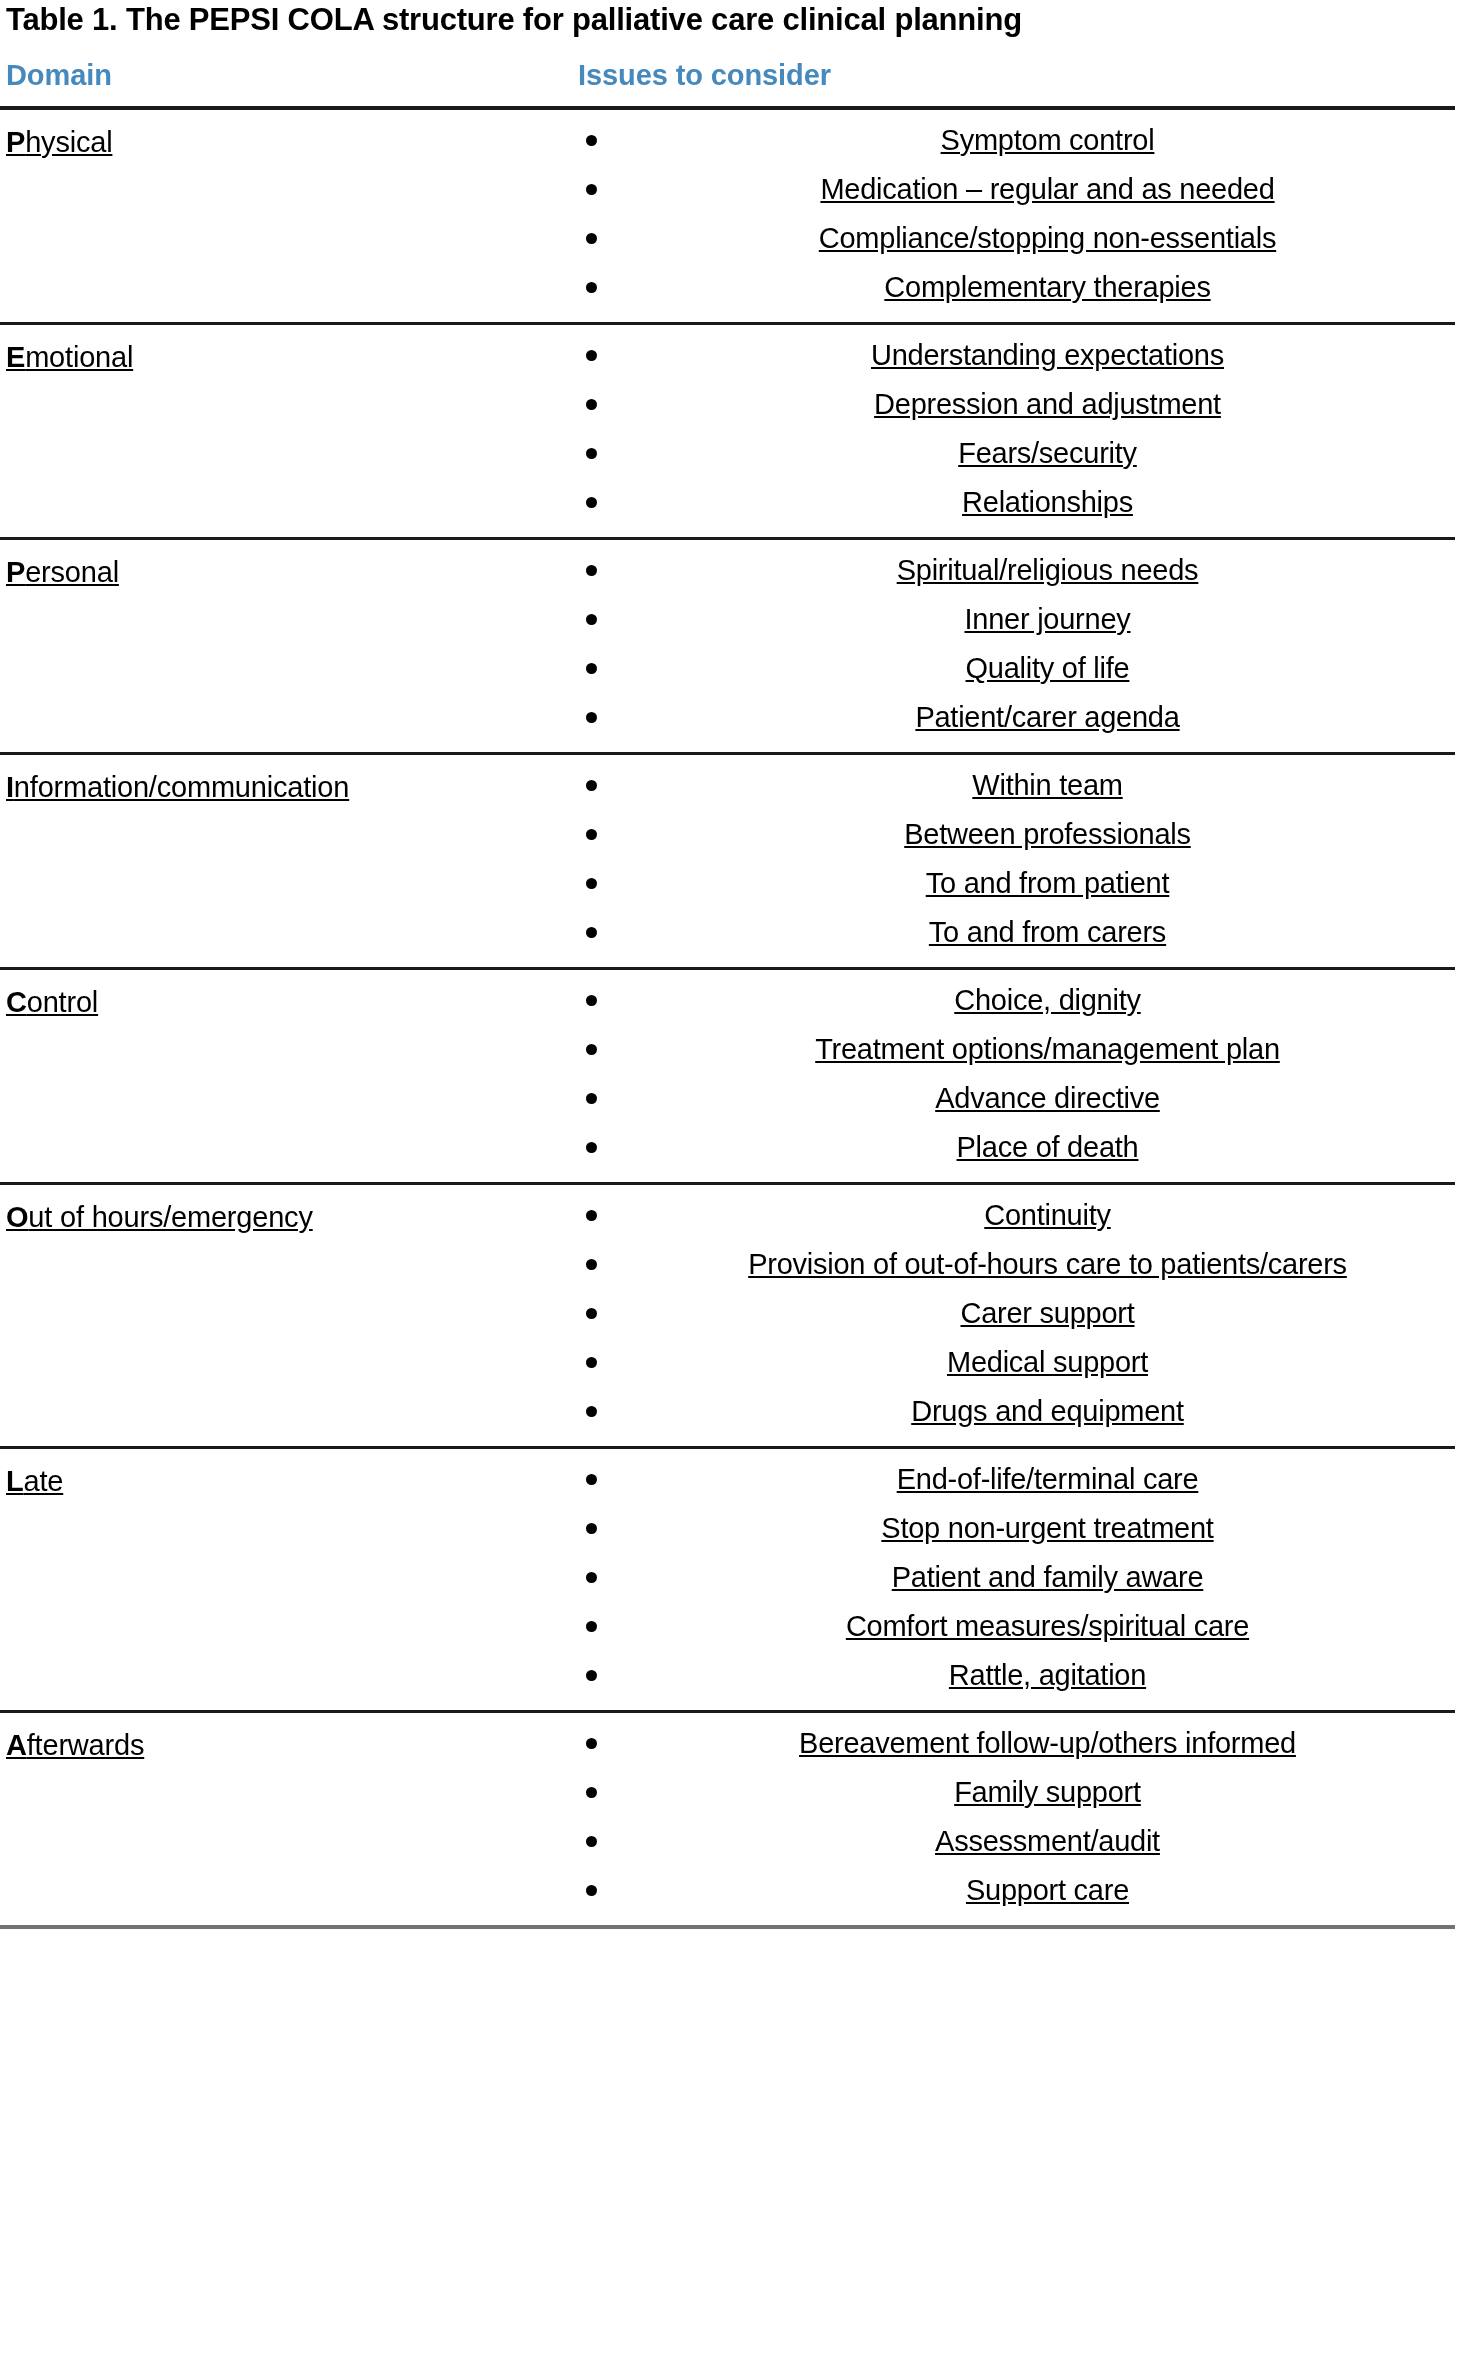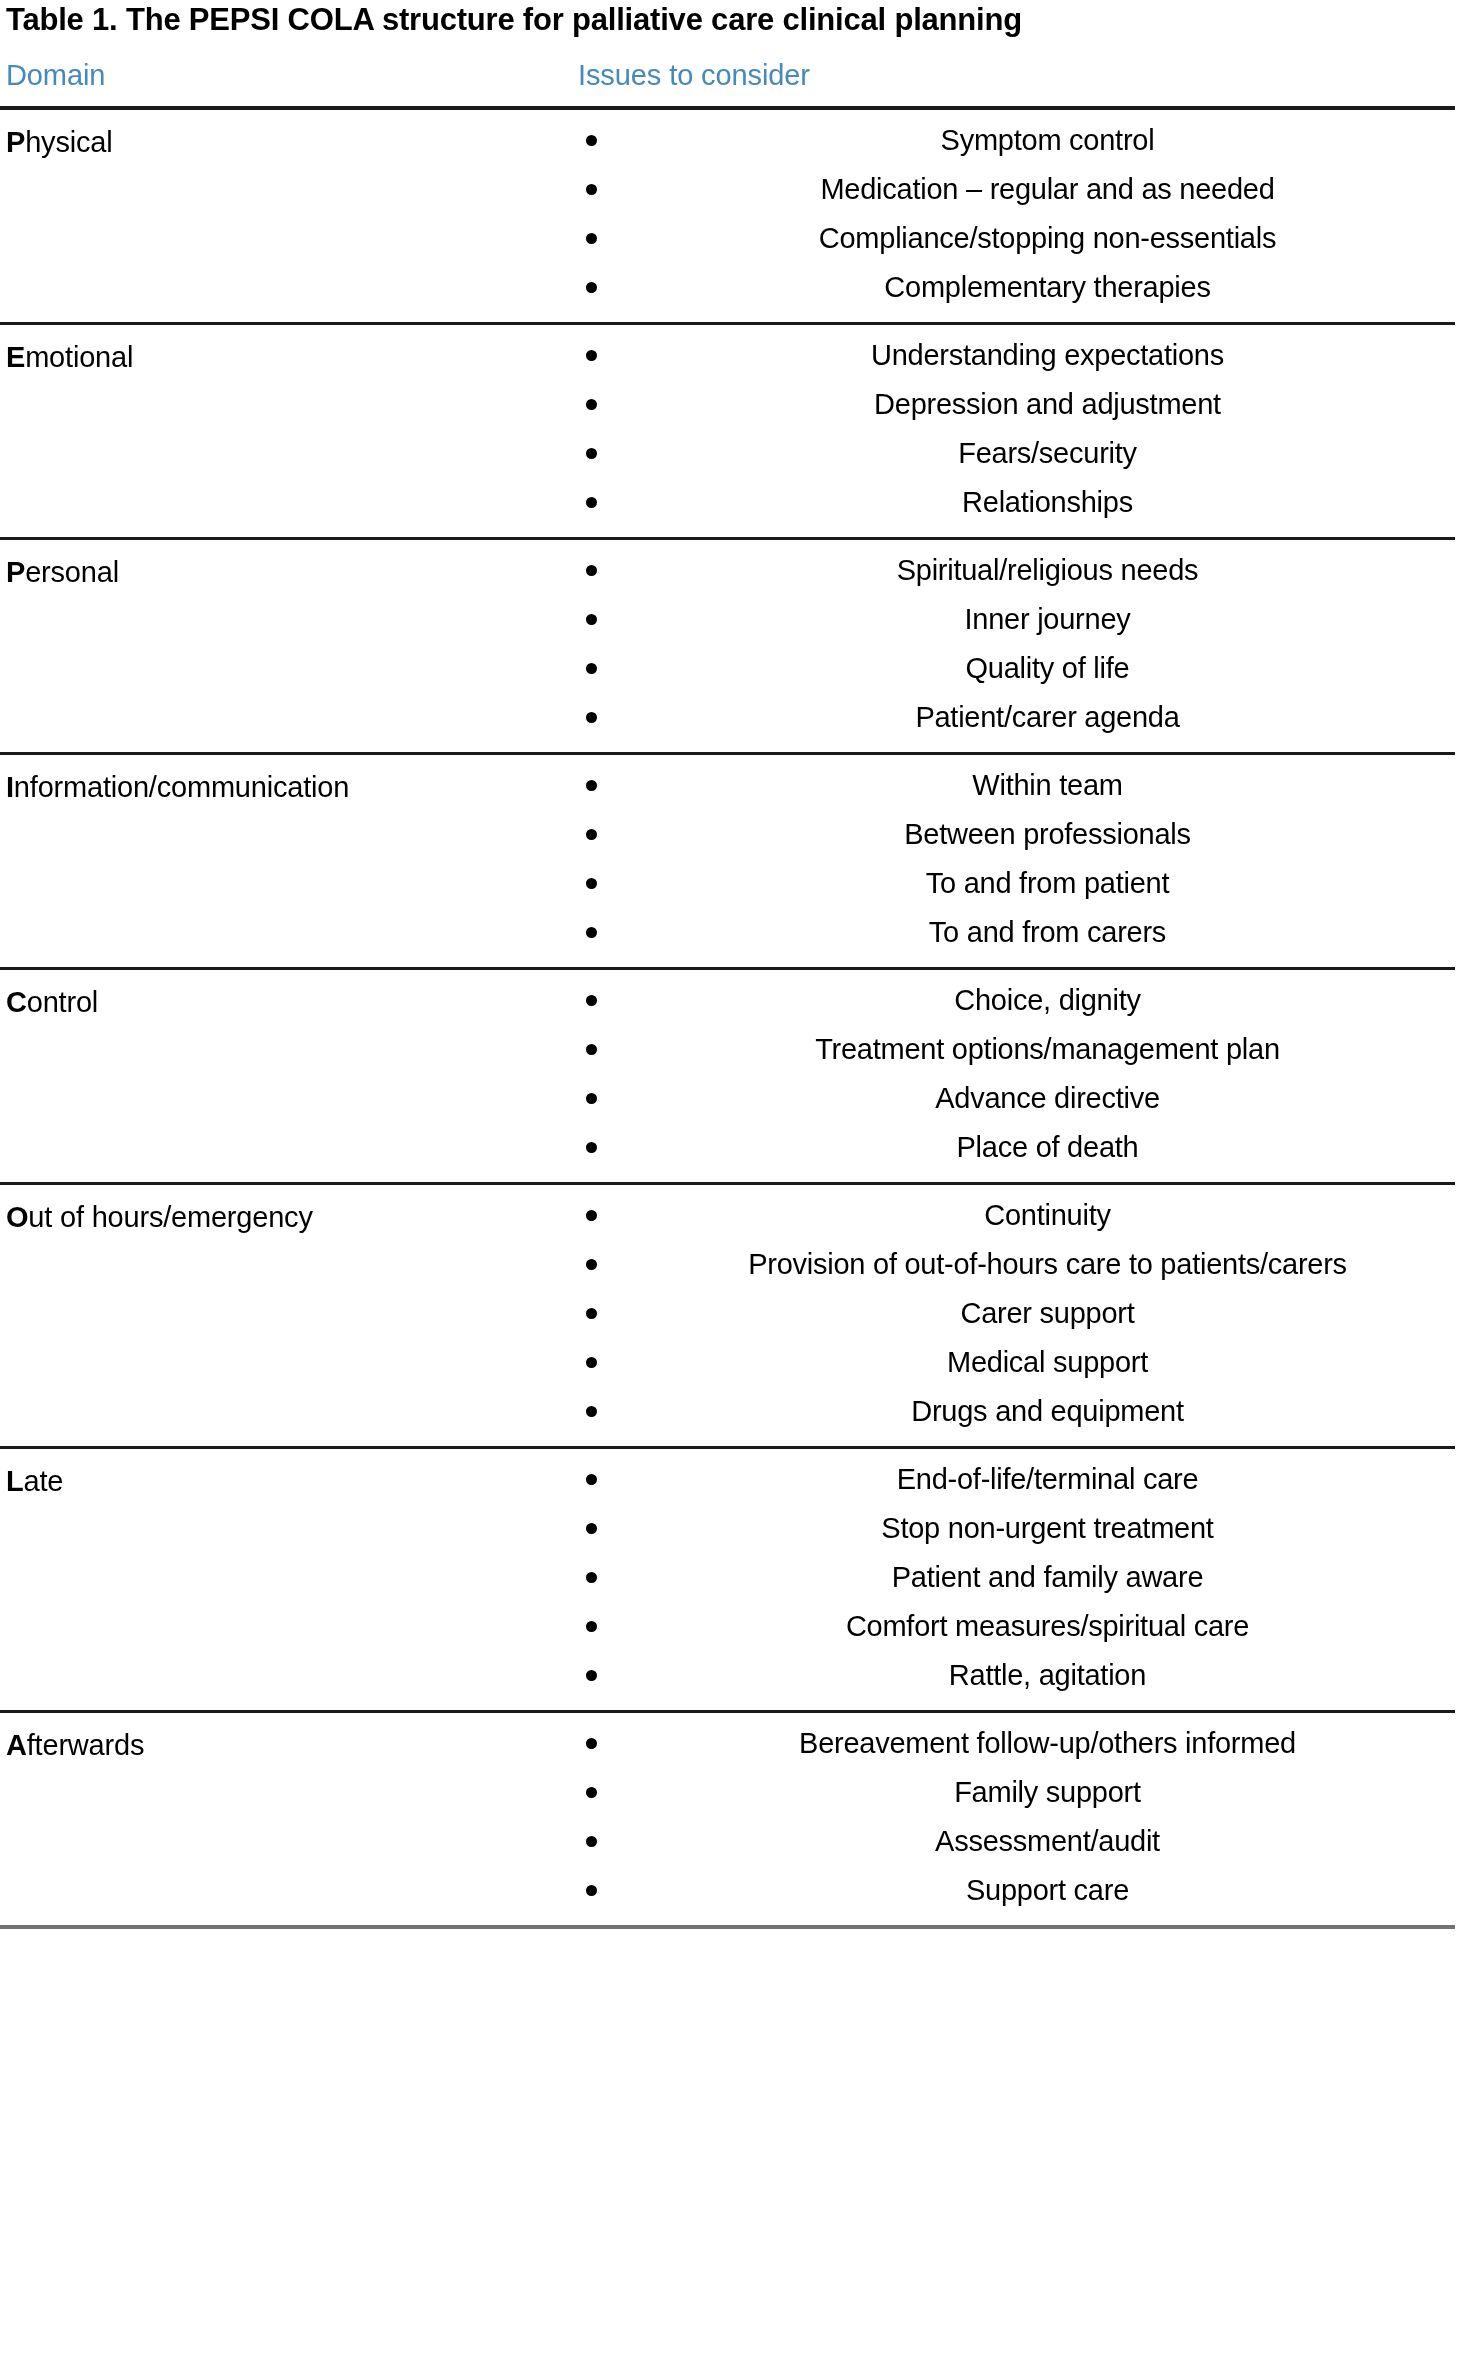--- a/index.html
+++ b/index.html
@@ -41,34 +41,35 @@
     margin-top: 22px;
   }
 
   col.col-domain { width: 560px; }
   col.col-issues { width: 895px; }
 
   thead th {
     text-align: left;
     vertical-align: bottom;
     font-size: 29px;
-    font-weight: normal;
+    font-weight: bold;
     color: #4589bd;
     padding: 0 0 14px 6px;
     border-bottom: 4px solid #1a1a1a;
     letter-spacing: -0.1px;
   }
   thead th.issues-head {
     padding-left: 18px;
   }
 
   tbody td {
     vertical-align: top;
     border-bottom: 3px solid #1a1a1a;
     padding: 0;
+    text-decoration: underline;
   }
 
   tbody tr:last-child td {
     border-bottom: 4px solid #737373;
   }
 
   .domain-cell {
     padding: 18px 0 22px 6px;
     font-size: 29px;
     line-height: 1.0;

